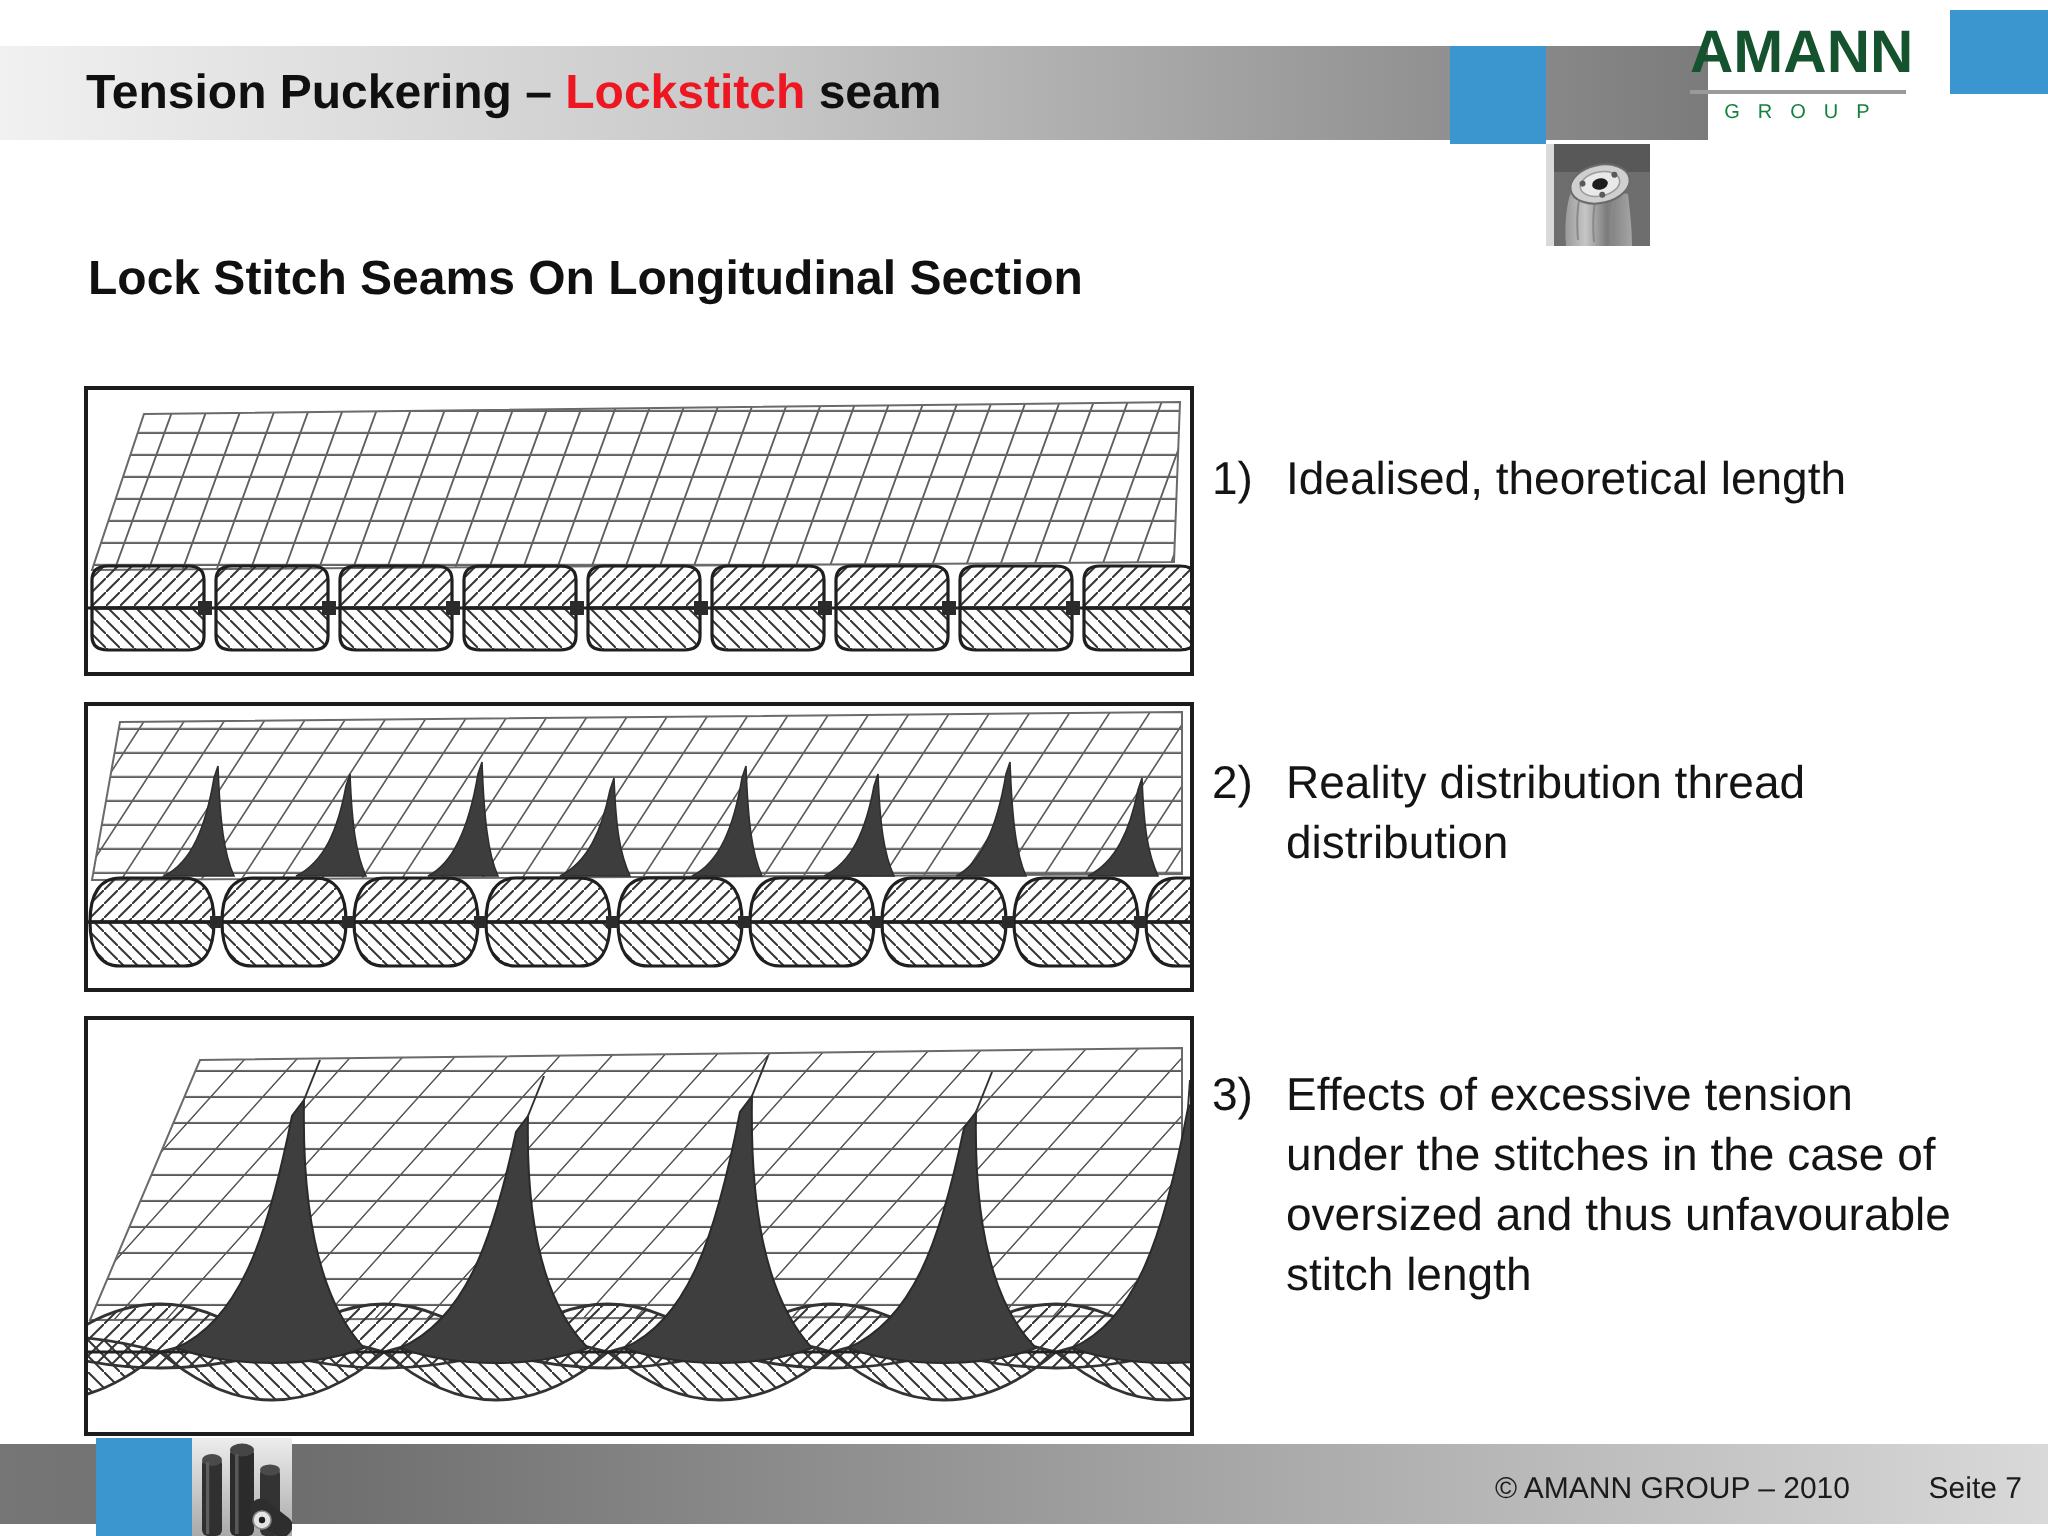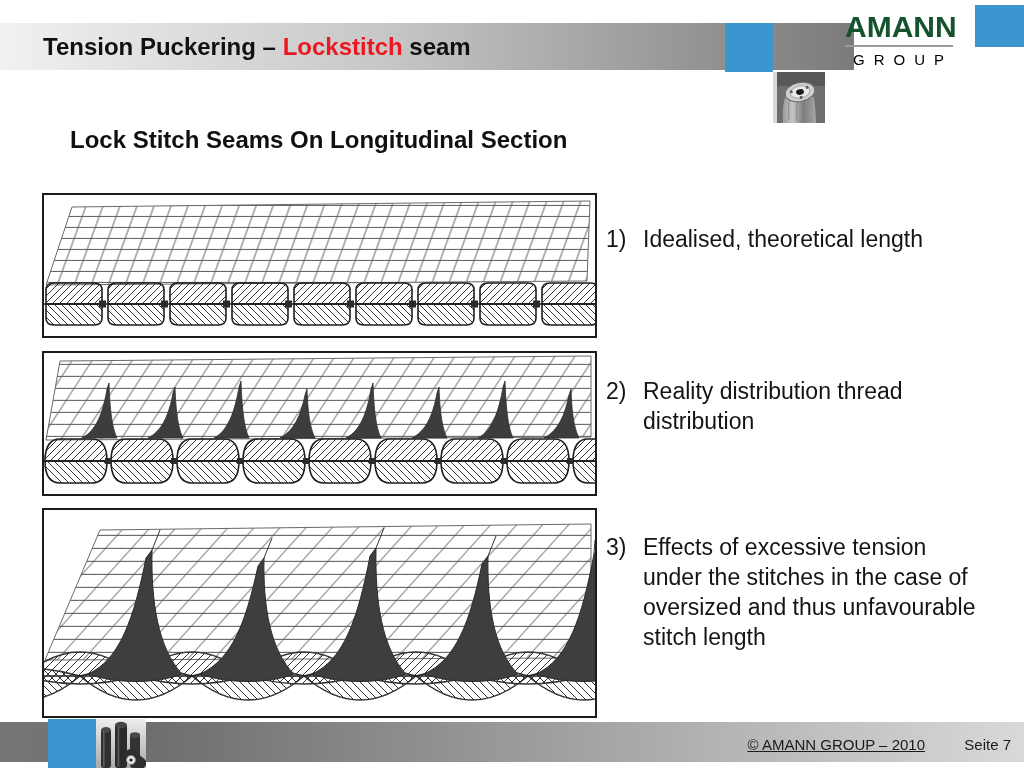--- a/index.html
+++ b/index.html
@@ -16,43 +16,43 @@
   .header-title { margin-left:43px; font-size:24px; font-weight:bold; color:#101010; white-space:pre; }
   .header-title .hl { color:#ed1621; }
   .sq { position:absolute; background:#3b95cf; }
   .sq-header { left:725px; top:23px; width:48px; height:49px; }
   .sq-corner { left:975px; top:5px;  width:49px; height:42px; }
   .sq-footer { left:48px;  top:719px; width:48px; height:49px; }
   
   .logo { position:absolute; left:845px; top:12px; width:108px; text-align:center; }
   .logo-brand { font-size:30px; line-height:30px; font-weight:bold; color:#14532d; }
   .logo-rule { height:2px; background:#9a9a9a; margin-top:3px; }
-  .logo-group { font-size:15px; color:#000000; letter-spacing:9px; padding-left:8px; margin-top:4px; }
+  .logo-group { font-size:10px; color:#15803d; letter-spacing:9px; padding-left:8px; margin-top:4px; }
   
   .photo { position:absolute; }
   .photo-top { left:773px; top:72px; width:52px; height:51px; }
   .photo-bottom { left:96px; top:719px; width:50px; height:49px; }
   .photo svg { display:block; width:100%; height:100%; }
   
-  .heading { position:absolute; left:70px; top:126px; margin:0; font-size:24px; font-weight:bold; color:#101010; }
+  .heading { position:absolute; left:44px; top:126px; margin:0; font-size:24px; font-weight:bold; color:#101010; }
   .frame { position:absolute; left:42px; width:555px; border:2px solid #1c1c1c; background:#fff; box-sizing:border-box; margin:0; }
   .frame1 { top:193px; height:145px; }
   .frame2 { top:351px; height:145px; }
   .frame3 { top:508px; height:210px; }
   .frame svg { display:block; width:100%; height:100%; }
   .caption { position:absolute; left:606px; display:flex; font-size:23px; line-height:30px; color:#141414; }
   .cap-num { width:37px; flex:none; }
   .cap-text { width:345px; }
   .cap1 { top:224px; } .cap2 { top:376px; } .cap3 { top:532px; }
   
   .footer-bar {
     position:absolute; left:0; top:722px; width:1024px; height:40px;
     background:linear-gradient(90deg,#767676 0%, #6e6e6e 15%, #d9d9d9 100%);
   }
-  .footer-copy { position:absolute; top:736px; right:99px; font-size:15px; color:#1b1b1b;text-decoration:underline; }
+  .footer-copy { position:absolute; top:736px; right:99px; font-size:15px; color:#1b1b1b; }
   .footer-page { position:absolute; top:736px; right:13px; font-size:15px; color:#1b1b1b; }
 </style>
 </head>
 <body>
 
 <div class="slide">
 
   <div class="header-bar">
     <div class="header-title"><span>Tension Puckering – </span><span class="hl">Lockstitch</span><span> seam</span></div>
   </div>

